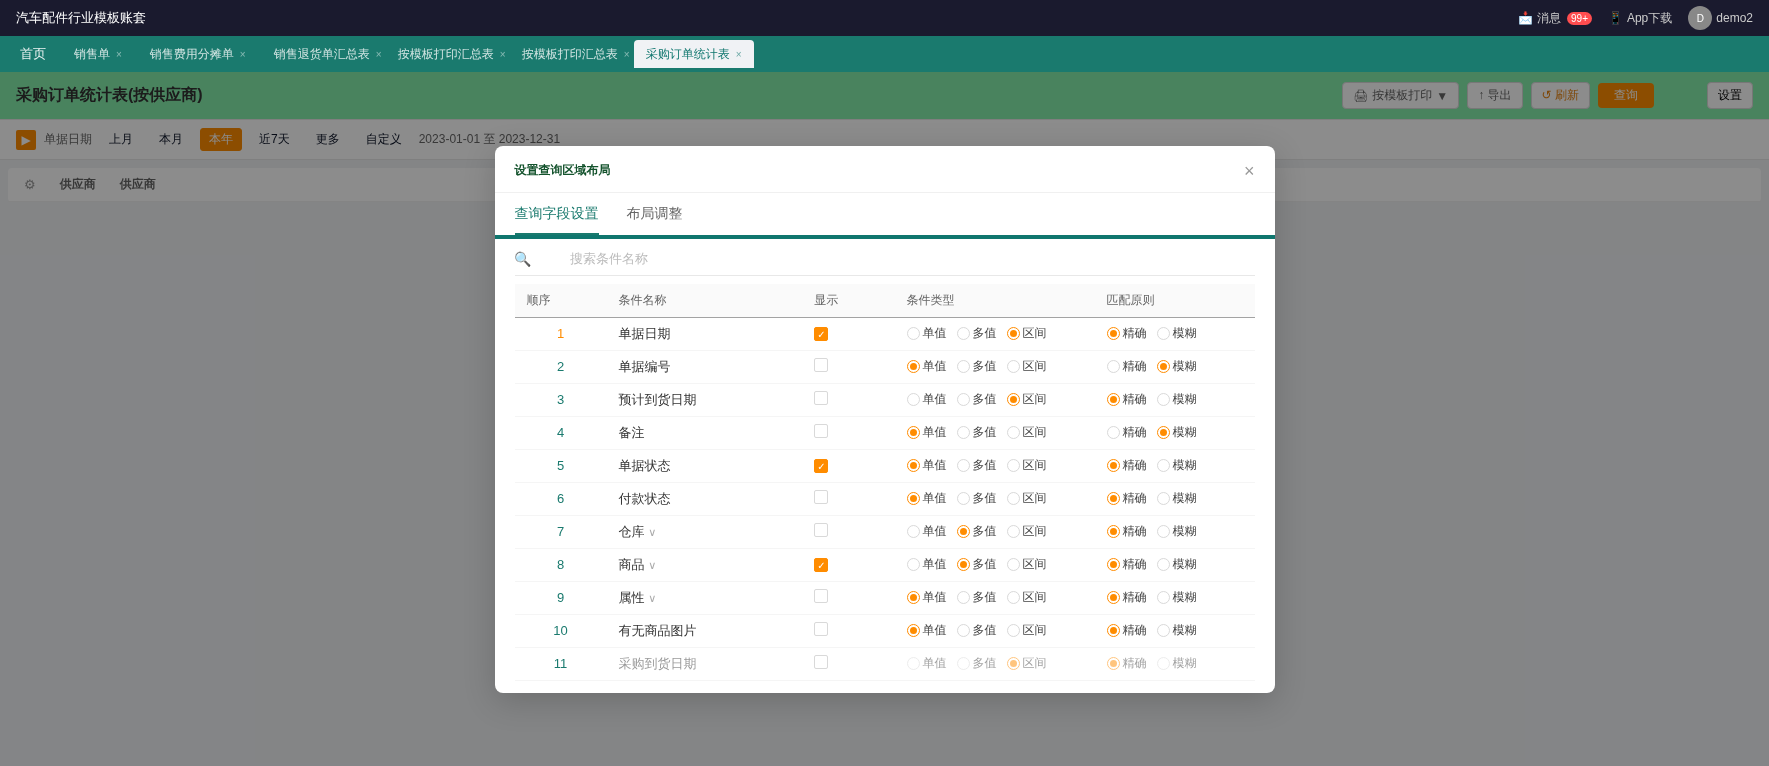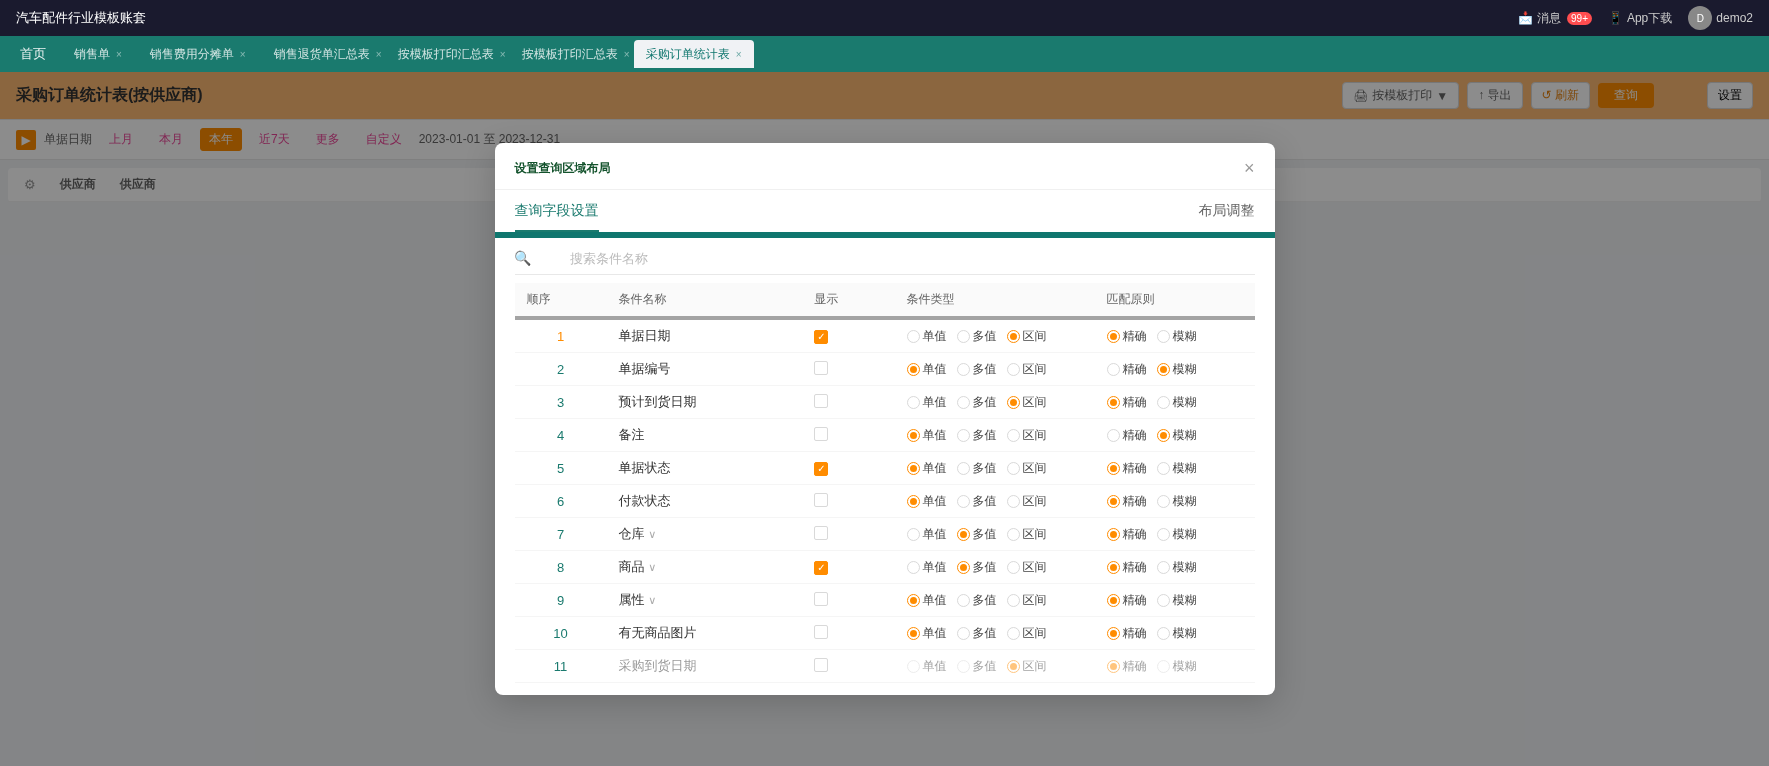--- a/index.html
+++ b/index.html
@@ -61,21 +61,21 @@
     
     .page-content {
       background: #f0f2f5;
       height: calc(766px - 36px - 36px);
       position: relative;
       overflow: hidden;
     }
 
     
     .page-header {
-      background: #fdba74;
+      background: #86efac;
       padding: 10px 16px;
       display: flex;
       align-items: center;
       justify-content: space-between;
       border-bottom: 1px solid #e8e8e8;
     }
     .page-title { font-size: 16px; font-weight: bold; color: #333; }
     .header-actions { display: flex; align-items: center; gap: 8px; }
     .btn-print {
       border: 1px solid #d9d9d9;
@@ -96,21 +96,21 @@
     .filter-bar {
       background: #fff;
       padding: 8px 16px;
       display: flex;
       align-items: center;
       gap: 8px;
       border-bottom: 1px solid #e8e8e8;
     }
     .filter-toggle { background: #ff8c00; color: #fff; border: none; width: 20px; height: 20px; border-radius: 2px; cursor: pointer; font-size: 12px; display: flex; align-items: center; justify-content: center; }
     .filter-label { font-size: 12px; color: #666; }
-    .date-btn { padding: 2px 8px; border: 1px solid transparent; border-radius: 3px; cursor: pointer; font-size: 12px; background: transparent; color: #ec4899; }
+    .date-btn { padding: 2px 8px; border: 1px solid transparent; border-radius: 3px; cursor: pointer; font-size: 12px; background: transparent; color: #0f172a; }
     .date-btn.active { background: #ff8c00; color: #fff; border-color: #ff8c00; }
     .date-range { font-size: 12px; color: #666; }
 
     
     .table-area {
       background: #fff;
       margin: 8px;
       border-radius: 4px;
     }
     .table-header-row {
@@ -149,23 +149,22 @@
       align-items: center;
       justify-content: space-between;
       padding: 16px 20px 12px;
       border-bottom: 1px solid #f0f0f0;
     }
     .modal-title { font-size: 12px; font-weight: bold; color: #14532d; }
     .modal-close { cursor: pointer; color: #999; font-size: 18px; line-height: 1; }
     .modal-tabs {
       display: flex;
       padding: 12px 20px 0;
-      gap: 10px;
-      border-bottom: 6px solid #0f766e;
-      justify-content: space-between;
+      gap: 28px;
+      border-bottom: 4px solid #0f766e;
     }
     .modal-tab {
       font-size: 14px;
       color: #666;
       cursor: pointer;
       padding-bottom: 10px;
       border-bottom: 2px solid transparent;
     }
     .modal-tab.active {
       color: #1a7a6e;
@@ -206,21 +205,21 @@
       overflow-x: hidden;
     }
     .conditions-table::-webkit-scrollbar { width: 6px; }
     .conditions-table::-webkit-scrollbar-thumb { background: #ccc; border-radius: 3px; }
 
     table {
       width: 100%;
       border-collapse: collapse;
       font-size: 13px;
     }
-    thead tr { border-bottom: 4px solid #a3a3a3; }
+    thead tr { border-bottom: 1px solid #a3a3a3; }
     thead th {
       padding: 8px 12px;
       text-align: left;
       font-weight: 500;
       color: #666;
       background: #fafafa;
       font-size: 12px;
       white-space: nowrap;
     }
     tbody tr { border-bottom: 1px solid #f5f5f5; }

